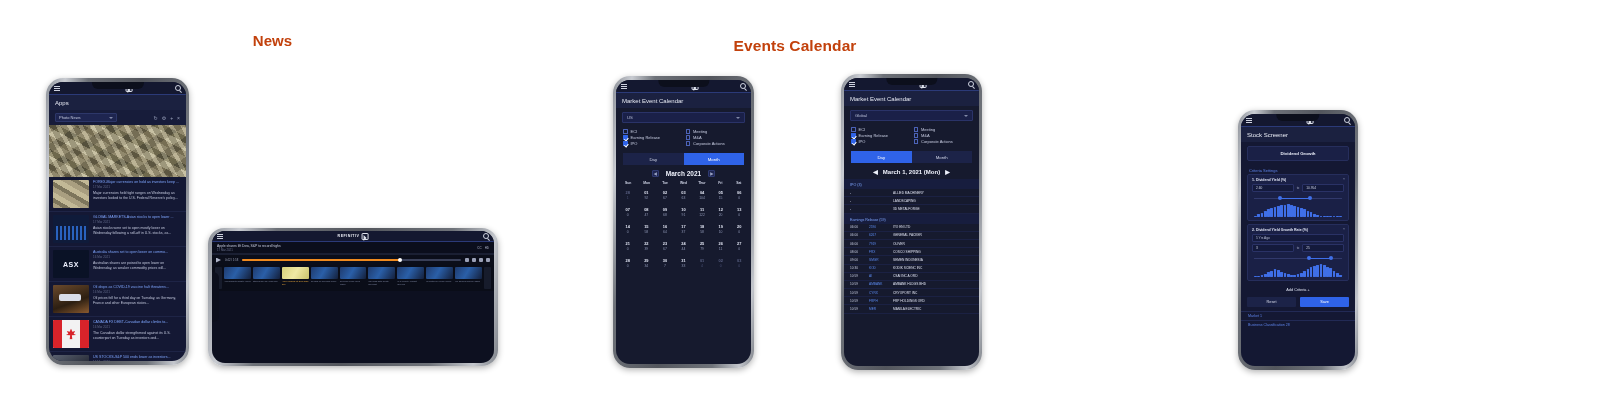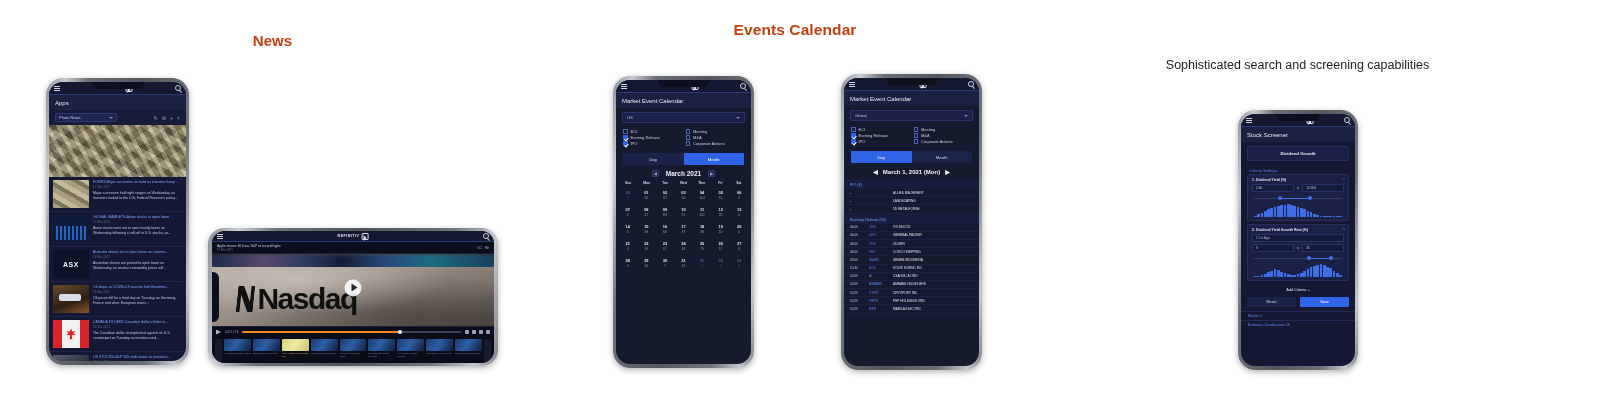--- a/index.html
+++ b/index.html
@@ -20,21 +20,21 @@
     white-space: nowrap;
     letter-spacing: .1px;
   }
   .sec-sub {
     position: absolute;
     color: #222;
     text-align: center;
     white-space: nowrap;
   }
   #t-news   { left: 170px; top: 32px; width: 205px; font-size: 15px; }
-  #t-events { left: 690px; top: 21px; width: 210px; font-size: 15.5px; }
+  #t-events { left: 690px; top: 37px; width: 210px; font-size: 15.5px; }
   #t-idea   { left: 1130px; top: 30px; width: 335px; font-size: 15px; }
   #s-idea   { left: 1130px; top: 58px; width: 335px; font-size: 12.5px; }
 
   
   .phone {
     position: absolute;
     border-radius: 17px;
     background: linear-gradient(100deg,#8d9199 0%,#c9ccd2 10%,#6d7178 22%,#53565d 50%,#6f737a 78%,#c4c7cd 92%,#7e8289 100%);
     padding: 4px 3px;
     box-shadow: 0 2px 6px rgba(0,0,0,.30);
@@ -274,21 +274,20 @@
   .btnrow .save{ background:#2f63e8; color:#fff; }
   .ssfoot{ color:#5d82e8; font-size:3.6px; padding:2px 7px; border-top:1px solid #222a55; }
 </style>
 </head>
 <body>
 
 <div class="stage">
 
   <div class="sec-title" id="t-news">News</div>
   <div class="sec-title" id="t-events">Events Calendar</div>
-  <div class="sec-sub" id="s-idea">Sophisticated search and screening capabilities</div>
 
   <div class="phone" id="p1">
     <div class="screen">
       <div class="notch"></div>
       <div class="rbar">
         <div class="ham">
             <i></i>
             <i></i>
             <i></i>
           </div>
@@ -386,29 +385,20 @@
       </div>
       <div class="v-title">
         <div>
           <div>Apple shares lift Dow, S&amp;P to record highs</div>
           <div class="tstamp">17 Mar 2021</div>
         </div>
         <div class="tright">
           <span>CC</span>
           <span>HD</span>
         </div>
-      </div>
-      <div class="v-stage">
-        <div class="bgblur"></div>
-        <div class="v-hoodie"></div>
-        <div class="v-nasdaq">
-          <span class="ticklogo"></span>
-          <span>Nasdaq</span>
-        </div>
-        <div class="v-play"></div>
       </div>
       <div class="v-ctrl">
         <span class="pbtn"></span>
         <span class="time">0:42 / 1:58</span>
         <div class="v-bar">
           <div class="fill"></div>
             <div class="knob"></div>
         </div>
         <div class="ricons">
           <i></i>

